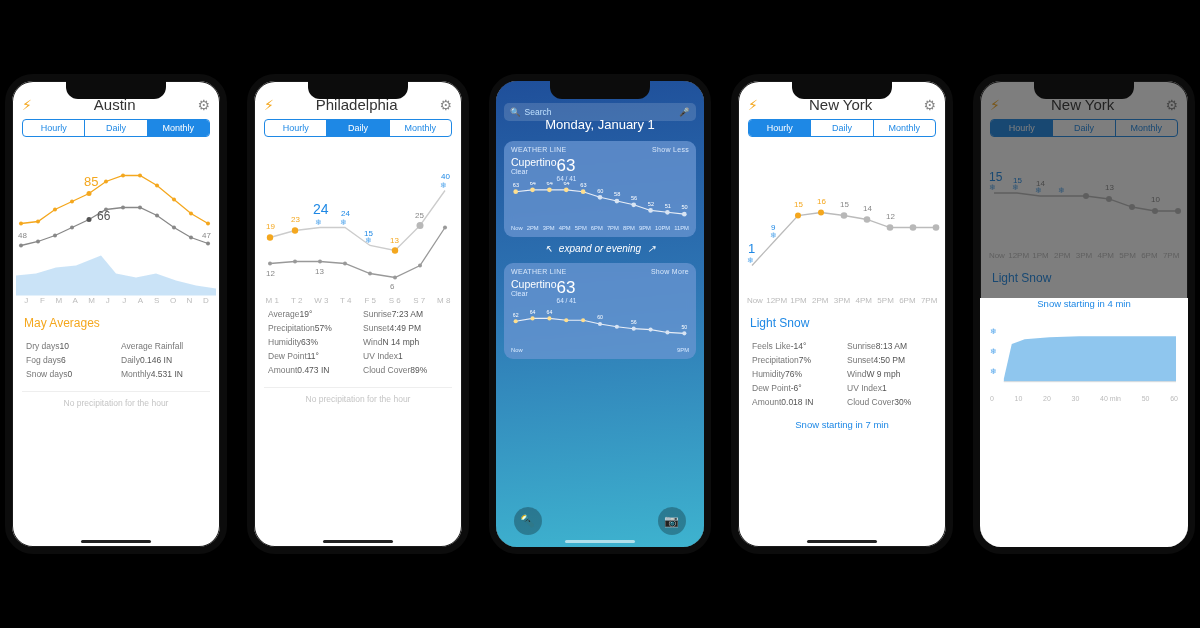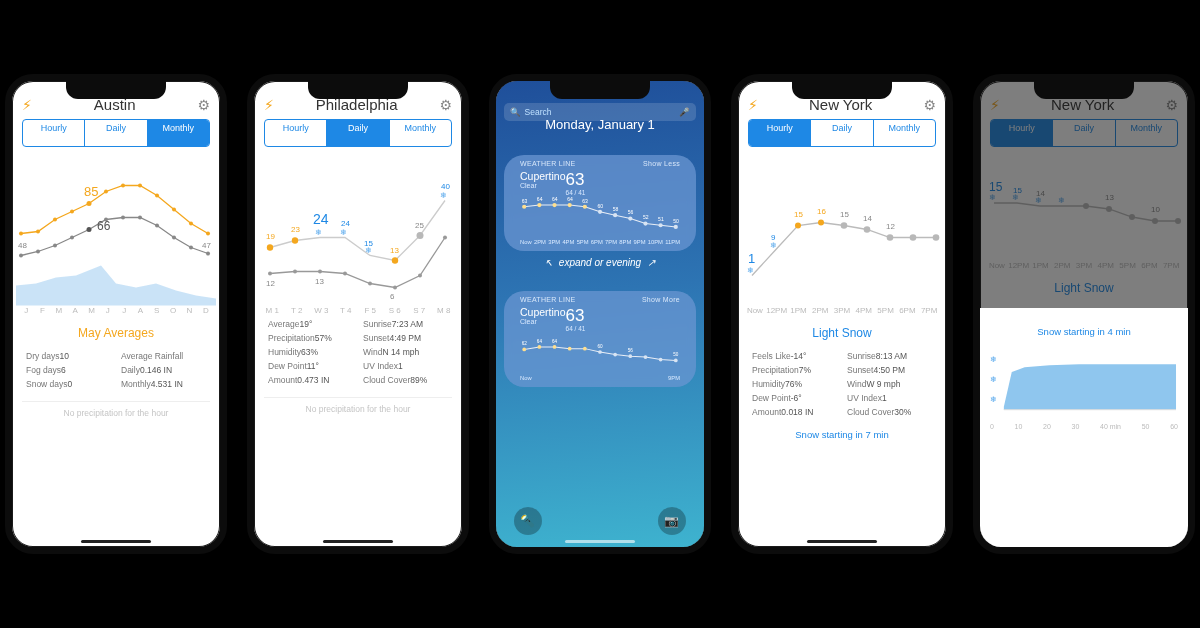--- a/index.html
+++ b/index.html
@@ -26,53 +26,53 @@
   .phone.dim::after{content:"";position:absolute;inset:0;background:rgba(20,20,20,.55);pointer-events:none;}
   .notch{position:absolute;top:-1px;left:50%;transform:translateX(-50%);width:100px;height:19px;background:#0c0c0c;border-radius:0 0 12px 12px;z-index:50;}
   .homebar{position:absolute;bottom:4px;left:50%;transform:translateX(-50%);width:70px;height:3px;background:#222;border-radius:4px;z-index:50;}
   .screen{position:absolute;inset:0;display:flex;flex-direction:column;}
 
   
   .topbar{height:34px;display:flex;align-items:flex-end;justify-content:space-between;padding:0 10px 2px;}
   .bolt{color:var(--orange);font-size:14px;}
   .city{font-size:15px;color:#333;font-weight:400;flex:1;text-align:center;}
   .gear{font-size:14px;color:#888;}
-  .tabs{display:flex;margin:4px 10px 6px;border:1px solid var(--accent);border-radius:4px;overflow:hidden;height:28px;}
+  .tabs{display:flex;margin:4px 10px 6px;border:1px solid var(--accent);border-radius:4px;overflow:hidden;height:18px;}
   .tab{flex:1;text-align:center;font-size:9px;line-height:17px;color:var(--accent);}
   .tab.active{background:var(--accent);color:#fff;}
   .tab + .tab{border-left:1px solid var(--accent);}
   .chart{height:155px;position:relative;margin:0 4px;}
   .chart svg{width:100%;height:100%;}
   .data-label{font-size:8px;fill:#888;}
   .data-label.orange{fill:var(--orange);}
   .data-label.blue{fill:var(--accent);}
   .data-label.big{font-size:14px;fill:var(--accent);font-weight:300;}
   .axis{display:flex;justify-content:space-between;padding:0 6px;font-size:8px;color:var(--faint);margin-top:-2px;}
   .axis span{flex:1;text-align:center;}
-  .headline{color:var(--accent);font-size:12px;text-align:center;padding:10px 12px 6px;line-height:1.35;}
+  .headline{color:var(--accent);font-size:12px;padding:10px 12px 6px;line-height:1.35;}
   .headline.orange{color:var(--orange);}
   .stats{display:flex;padding:2px 14px;font-size:8.5px;color:#555;gap:10px;}
   .stats .col{flex:1;}
   .stats .row{display:flex;justify-content:flex-start;line-height:1.65;}
   .stats .row span:first-child{color:#777;}
   .footer-note{text-align:center;font-size:8.5px;color:#c5c5c5;border-top:1px solid #eee;margin:8px 10px 0;padding-top:6px;}
   .bottom-link{text-align:center;font-size:9.5px;color:var(--accent);padding-top:8px;}
 
   
   .precip-box{margin:6px 10px 0;padding:4px 0 0;position:relative;}
   .precip-box svg{width:100%;height:70px;}
   .precip-box .paxis{display:flex;justify-content:space-between;font-size:7px;color:#bbb;margin-top:2px;}
 
   
   .lock .screen{background:linear-gradient(175deg,var(--lock-top) 0%,#2d74b3 45%,var(--lock-bottom) 100%);color:#fff;}
   .lock .searchbar{margin:22px 8px 0;height:18px;background:rgba(255,255,255,.15);border-radius:5px;display:flex;align-items:center;padding:0 6px;font-size:8.5px;color:#bfe1ff;}
   .lock .searchbar .mic{margin-left:auto;}
   .lock .clock{font-size:50px;font-weight:200;text-align:center;margin-top:4px;letter-spacing:-1px;}
   .lock .date{text-align:center;font-size:13px;margin-top:-4px;font-weight:300;}
-  .widget{margin:23px 8px 0;background:rgba(105,150,210,.75);border-radius:20px;padding:5px 16px 6px;font-size:8px;backdrop-filter:blur(4px);}
+  .widget{margin:9px 8px 0;background:rgba(105,150,210,.75);border-radius:9px;padding:5px 7px 6px;font-size:8px;backdrop-filter:blur(4px);}
   .widget .whead{display:flex;align-items:center;color:#e6f1ff;opacity:.9;font-size:7px;letter-spacing:.3px;}
   .widget .whead .toggle{margin-left:auto;font-size:7px;}
   .widget .wtop{display:flex;align-items:flex-start;margin-top:3px;}
   .widget .wloc{font-size:10.5px;color:#fff;}
   .widget .wcond{font-size:7px;color:#d8e9ff;}
   .widget .wtemp{margin-left:auto;font-size:17px;font-weight:300;}
   .widget .whilo{font-size:6.5px;color:#d8e9ff;text-align:right;margin-top:-1px;}
   .widget svg{width:100%;height:40px;}
   .widget .hours{display:flex;justify-content:space-between;font-size:5.8px;color:#d8e9ff;margin-top:1px;}
   .lock-note{text-align:center;font-style:italic;font-size:10px;margin-top:6px;color:#fff;display:flex;justify-content:center;gap:6px;align-items:center;}
@@ -572,21 +572,21 @@
         <span>1PM</span>
         <span>2PM</span>
         <span>3PM</span>
         <span>4PM</span>
         <span>5PM</span>
         <span>6PM</span>
         <span>7PM</span>
       </div>
     <div class="headline">Light Snow</div>
     <div style="background:#fff;margin-top:6px;flex:1;position:relative;z-index:60">
-      <div class="bottom-link" style="padding-top:18px">Snow starting in 4 min</div>
+      <div class="bottom-link" style="padding-top:0">Snow starting in 4 min</div>
       <div class="precip-box">
         <svg viewBox="0 0 190 60">
           <text x="0" y="10" class="snow">❄︎</text>
             <text x="0" y="30" class="snow">❄︎</text>
             <text x="0" y="50" class="snow">❄︎</text>
           <path d="M14,58 L14,55 22,20 35,15 60,13 90,12 120,12 150,12 188,12 L188,58 Z" fill="#8fc6ee"></path>
           <line x1="14" y1="58" x2="188" y2="58" stroke="#ddd"></line>
         </svg>
         <div class="paxis" id="precip-axis">
             <span>0</span>

